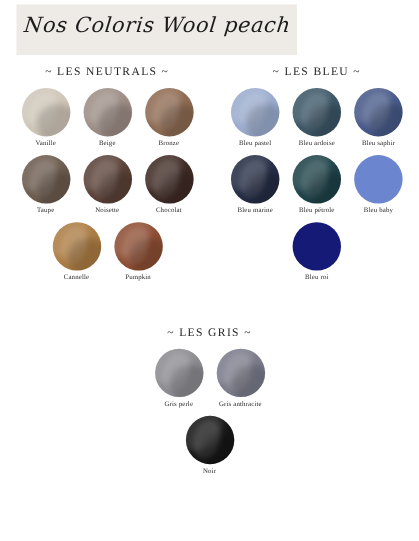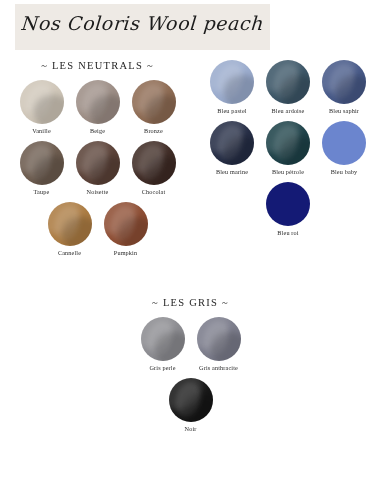--- a/index.html
+++ b/index.html
@@ -221,20 +221,21 @@
                 <span class="fold-c"></span>
                 <span class="fold-b"></span>
               </div>
             <div class="swatch-label">Pumpkin</div>
           </div>
         </div>
       </div>
     </div>
 
     <div class="col col-bleu">
+      <div class="section-title">~ LES BLEU ~</div>
       <div class="swatch-rows">
         <div class="swatch-row">
           <div class="swatch">
             <div class="swatch-disc" style="background-color: rgb(154, 171, 205);">
                 <span class="fold-a"></span>
                 <span class="fold-c"></span>
                 <span class="fold-b"></span>
               </div>
             <div class="swatch-label">Bleu pastel</div>
           </div>

